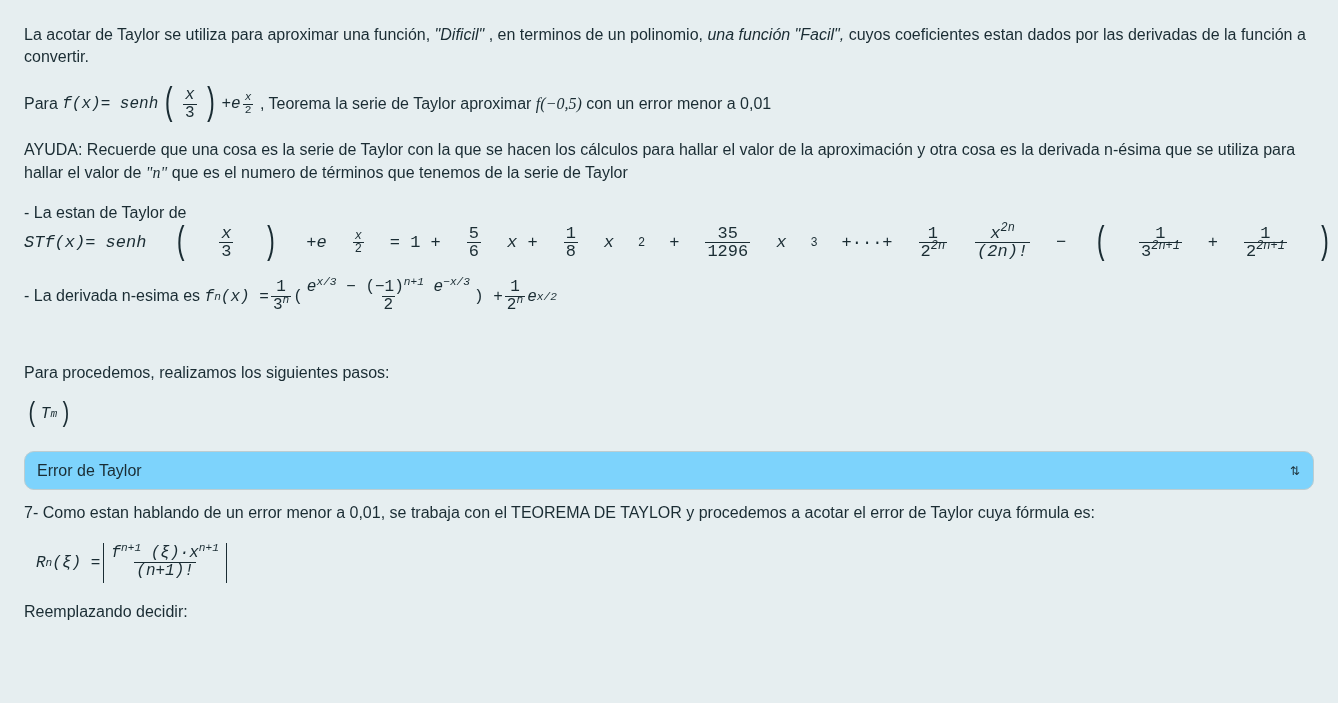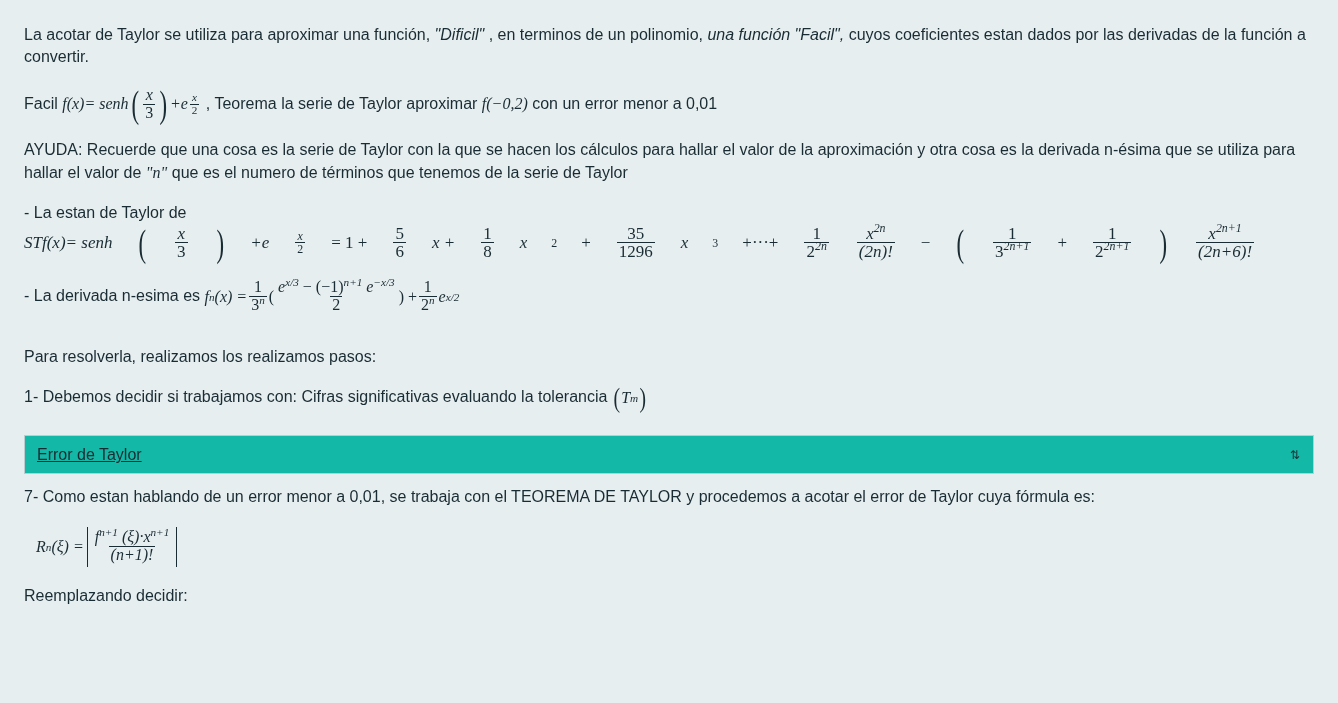--- a/index.html
+++ b/index.html
@@ -14,42 +14,41 @@
     box-sizing: border-box;
   }
   .para { margin-bottom: 18px; }
   .math { font-style: italic; font-family: "Times New Roman", serif; }
   .italic { font-style: italic; }
   select {
     width: 100%;
     box-sizing: border-box;
     padding: 10px 12px;
     font-size: 16px;
-    background: #14b8a6;
+    background: #7dd3fc;
     border: 1px solid #bccdd1;
-    border-radius: 0;
+    border-radius: 10px;
     margin: 8px 0 12px 0;
     color: #1a2c33;
     appearance: none;
     background-image: none;
-    text-decoration: underline;
   }
   .select-wrap { position: relative; }
   .select-wrap::after {
     content: "⇅";
     position: absolute;
     right: 14px;
     top: 50%;
     transform: translateY(-60%);
     color: #1a2c33;
     pointer-events: none;
     font-size: 12px;
   }
   .math-block {
-    font-family: Liberation Serif, serif;
+    font-family: Liberation Mono, monospace;
     display: inline-flex;
     align-items: center;
     vertical-align: middle;
     white-space: nowrap;
     line-height: 1;
     justify-content: flex-end;
   }
   .math-block .it { font-style: italic; }
   .frac {
     display: inline-flex;
@@ -91,39 +90,39 @@
 
 <div class="para">
   <span>La acotar de Taylor se utiliza para aproximar una función, </span>
   <span class="italic">"Dificil"</span>
   <span>, en terminos de un polinomio, </span>
   <span class="italic">una función "Facil",</span>
   <span>  cuyos coeficientes estan dados por las derivadas de la función a convertir.</span>
 </div>
 
 <div class="para">
-  <span>Facil  </span>
+  <span>Para  </span>
   <span class="math-block">
     <span class="it">f(x)= senh</span>
     <span class="paren-big">(</span>
     <span class="frac">
       <span class="num it">x</span>
       <span class="den">3</span>
     </span>
     <span class="paren-big">)</span>
     <span class="it">+e</span>
     <span class="sup">
       <span class="frac">
         <span class="num it">x</span>
         <span class="den">2</span>
       </span>
     </span>
   </span>
   <span>, Teorema la serie de Taylor aproximar </span>
-  <span class="math it">f(−0,2)</span>
+  <span class="math it">f(−0,5)</span>
   <span> con un error menor a 0,01</span>
 </div>
 
 <div class="para">
   <span>AYUDA: Recuerde que una cosa es la serie de Taylor con la que se hacen los cálculos para hallar el valor de la aproximación y otra cosa es la derivada n-ésima  que se utiliza para hallar el valor de   </span>
   <span class="math it">"n"</span>
   <span> que es el numero de términos que tenemos de la serie de Taylor</span>
 </div>
 
 <div class="para series-row">
@@ -183,21 +182,21 @@
       <span class="den"><span>2</span><span class="sup it">2n+1</span></span>
     </span>
     <span class="paren-big">)</span>
     <span class="frac">
       <span class="num"><span class="it">x</span><span class="sup it">2n+1</span></span>
       <span class="den it">(2n+6)!</span>
     </span>
   </span>
 </div>
 
-<div class="para" style="margin-bottom:32px;">
+<div class="para" style="margin-bottom:48px;">
   <span>- La derivada n-esima es  </span>
   <span class="math-block">
     <span class="it">f</span>
       <span class="sup it">n</span>
     <span class="it">(x) = </span>
     <span class="frac">
       <span class="num">1</span>
       <span class="den"><span>3</span><span class="sup it">n</span></span>
     </span>
     <span> (</span>
@@ -212,24 +211,23 @@
     <span>) + </span>
     <span class="frac">
       <span class="num">1</span>
       <span class="den"><span>2</span><span class="sup it">n</span></span>
     </span>
     <span class="it"> e</span>
       <span class="sup it">x/2</span>
   </span>
 </div>
 
-<div class="para">Para resolverla, realizamos los realizamos pasos:</div>
-
-<div class="para">
-  <span>1- Debemos decidir si trabajamos con: Cifras significativas evaluando la tolerancia </span>
+<div class="para">Para procedemos, realizamos los siguientes pasos:</div>
+
+<div class="para">
   <span class="math-block">
     <span class="paren-med">(</span>
     <span class="it">T</span>
       <span class="sub it">m</span>
     <span class="paren-med">)</span>
   </span>
 </div>
 
 <div class="select-wrap">
   <select>

